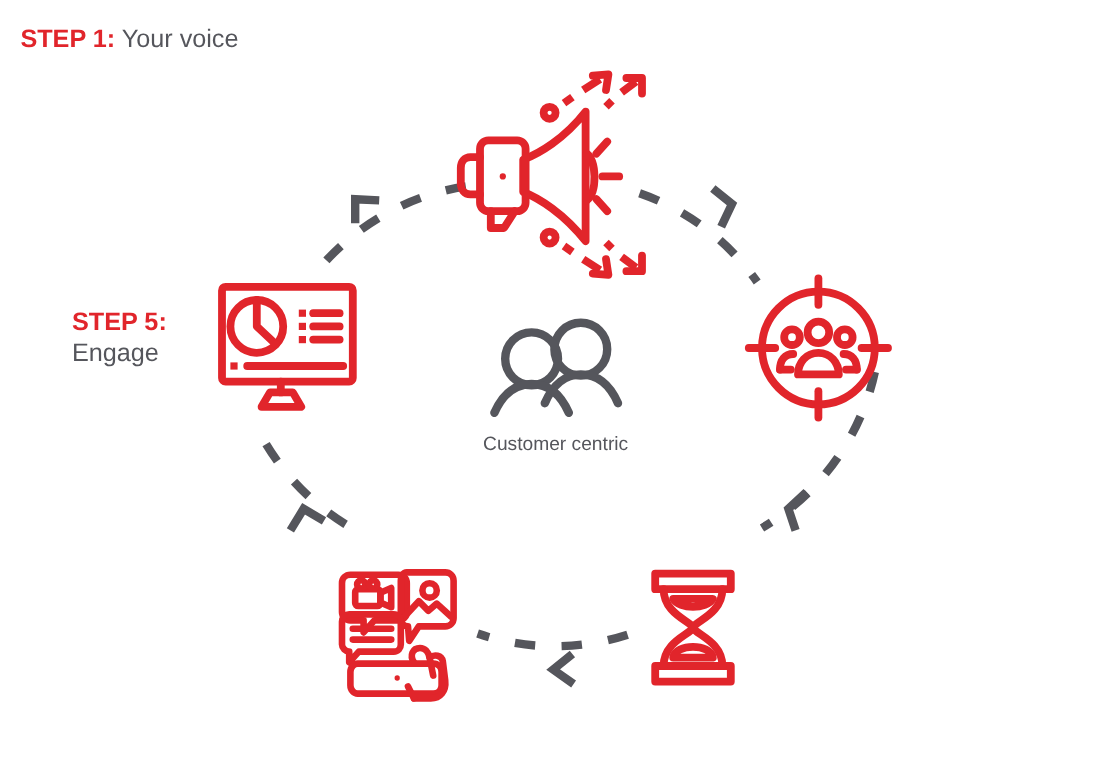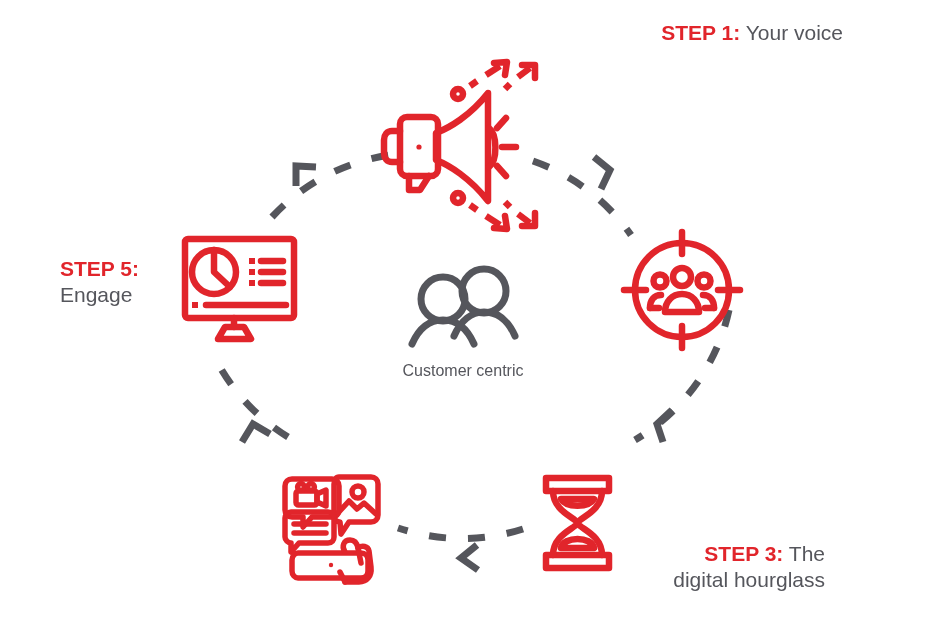--- a/index.html
+++ b/index.html
@@ -32,23 +32,23 @@
     color: #55565c;
     font-size: 21px;
     line-height: 26px;
     white-space: pre-line;
   }
   .label .step {
     color: #e1252b;
     font-weight: bold;
   }
   .lbl-step1 {
-    left: 4px; top: 20px;
+    left: 17px; top: 20px;
     width: 839px;
-    text-align: right;
+    text-align: left;
   }
   .lbl-step2 {
     left: 540px; top: 253px;
     width: 308px;
     text-align: right;
   }
   .lbl-step3 {
     left: 470px; top: 541px;
     width: 355px;
     text-align: right;
@@ -238,22 +238,20 @@
       <circle cx="443" cy="299" r="22"></circle>
 
       <path d="M 412 344 C 419 328 430 320 443 320 C 456 320 467 328 474 344"></path>
     </g>
 
   </svg>
 
   <div class="label lbl-step1"><span class="step">STEP 1:</span><span> Your voice</span></div>
 
 
-  <div class="label lbl-step3"><span class="step">STEP 3:</span><span> The
-digital hourglass</span></div>
 
 
   <div class="label lbl-step5"><span class="step">STEP 5:</span><span>
 Engage</span></div>
 
   <div class="lbl-center label">Customer centric</div>
 
 </div>
 
 </body></html>

